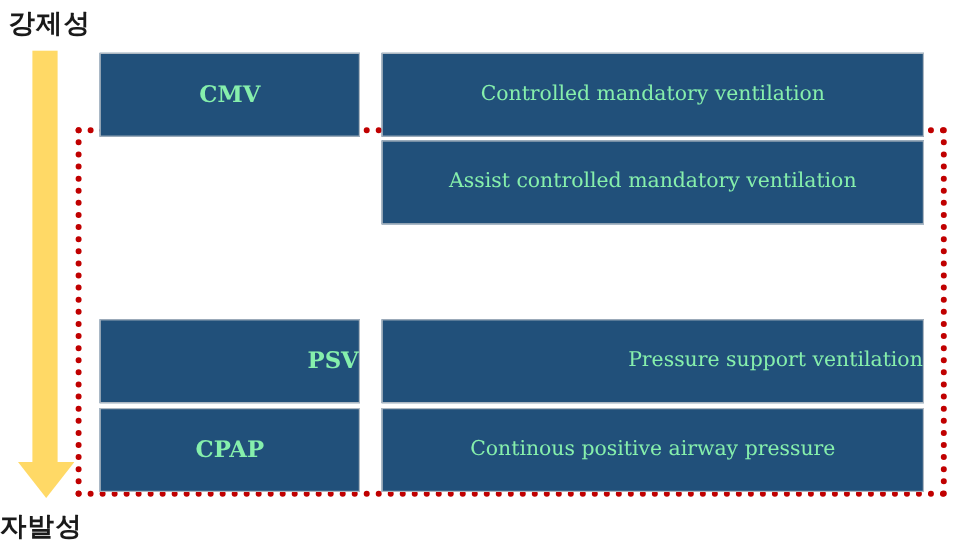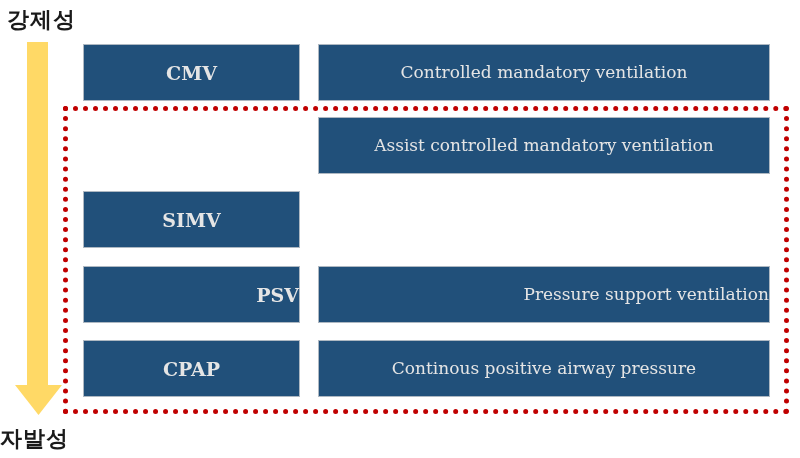--- a/index.html
+++ b/index.html
@@ -37,28 +37,28 @@
     position: absolute;
     left: 63px;
     top: 106px;
     width: 726px;
     height: 308px;
     box-sizing: border-box;
     border: 5px dotted #c00000;
   }
   .row-cell {
     position: absolute;
-    height: 57px;
+    height: 70px;
     background: #21507a;
     border: 1px solid #aeb8c2;
     box-sizing: border-box;
     display: flex;
     align-items: center;
     justify-content: center;
-    color: #e5e5e5;
+    color: #86efac;
     text-align: center;
   }
   .abbr-cell {
     left: 83px;
     width: 217px;
     font-size: 19px;
     font-weight: bold;
   }
   .desc-cell {
     left: 318px;
@@ -92,23 +92,20 @@
     <span>CMV</span>
   </div>
   <div class="row-cell desc-cell r0">
     <span>Controlled mandatory ventilation</span>
   </div>
 
   <div class="row-cell desc-cell r1">
     <span>Assist controlled mandatory ventilation</span>
   </div>
 
-  <div class="row-cell abbr-cell r2">
-    <span>SIMV</span>
-  </div>
 
   <div class="row-cell abbr-cell r3">
     <span>PSV</span>
   </div>
   <div class="row-cell desc-cell r3">
     <span>Pressure support ventilation</span>
   </div>
 
   <div class="row-cell abbr-cell r4">
     <span>CPAP</span>

